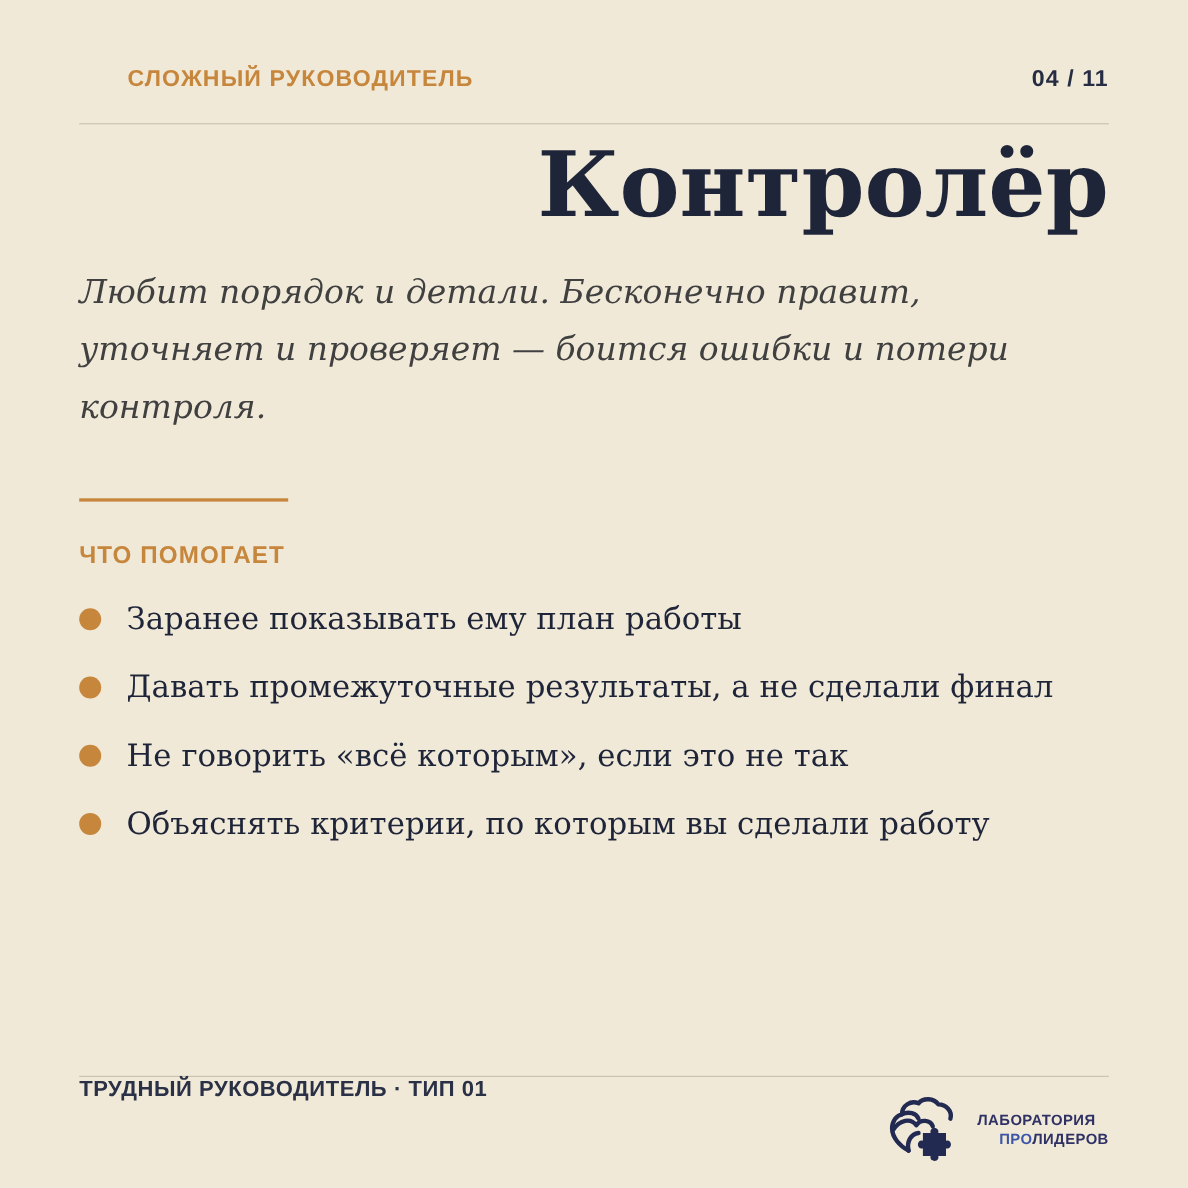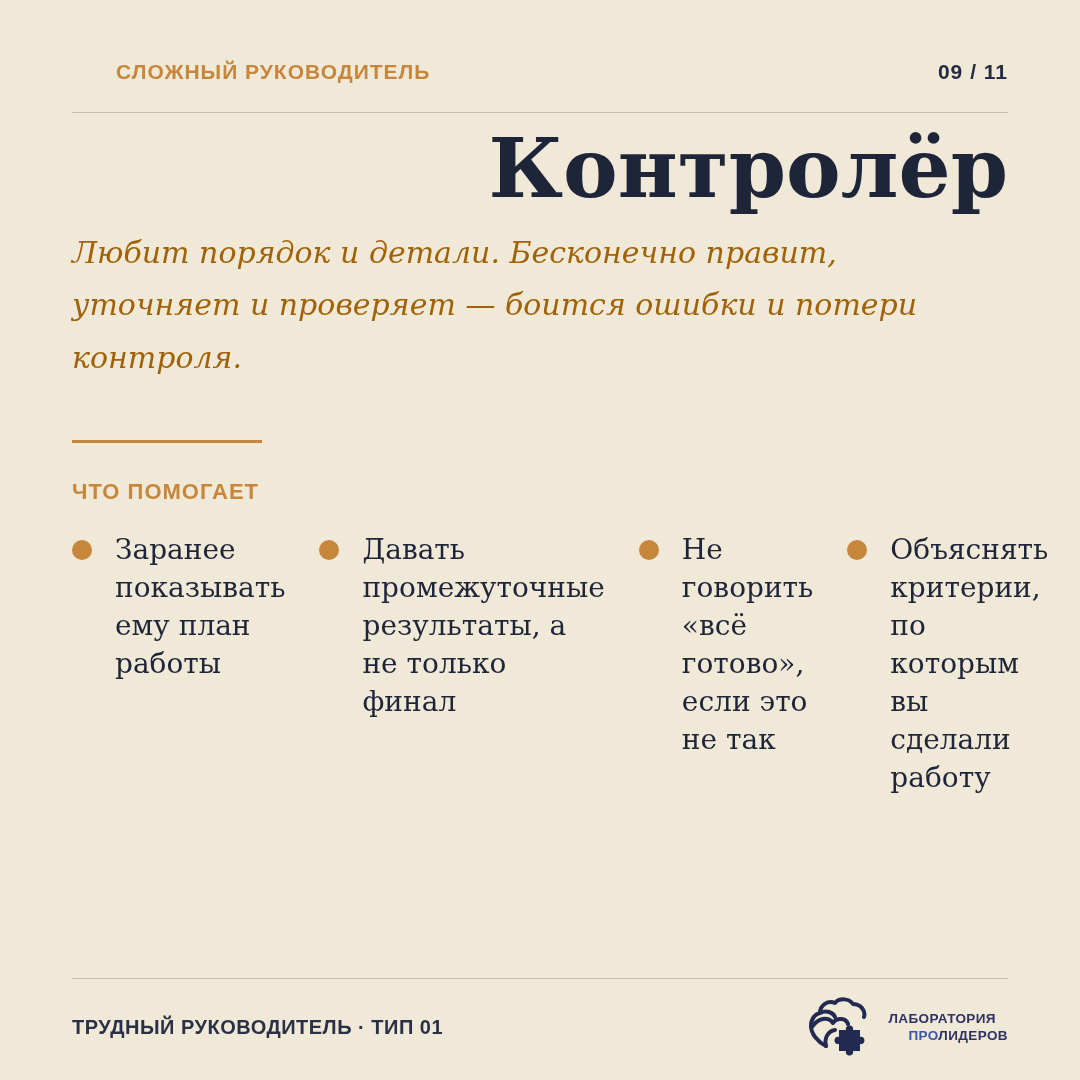--- a/index.html
+++ b/index.html
@@ -51,49 +51,49 @@
   .title{
     margin:10px 0 0 -4px;
     font-family:"DejaVu Serif", serif;
     font-weight:700;
     font-size:82px;
     line-height:1.1;
     color:#1f2539;
     text-align:right;
   }
   .description{
-    margin-top:14px;
+    margin-top:27px;
     max-width:940px;
     font-family:"DejaVu Serif", serif;
     font-style:italic;
     font-size:30px;
     line-height:1.74;
-    color:#a16207;
+    color:#404040;
   }
   .mini-rule{
     margin-top:56px;
     width:190px;
     height:3px;
     background:#c6863c;
     border:0;
   }
   .section-heading{
     margin-top:36px;
     color:#c6863c;
     font-size:22px;
     font-weight:700;
     letter-spacing:1px;
   }
   .helps-list{
     list-style:none;
     margin:26px 0 0 0;
     padding:0;
     display:flex;
-    flex-direction:row;
-    gap:34px;
+    flex-direction:column;
+    gap:24px;
   }
   .helps-list li{
     display:flex;
     align-items:flex-start;
   }
   .bullet-dot{
     flex:0 0 auto;
     width:20px;height:20px;
     border-radius:50%;
     background:#c6863c;
@@ -112,21 +112,20 @@
     height:102px;
   }
   .footer-rule{
     border:0;
     border-top:1px solid #c7c0ae;
     margin:0;
   }
   .footer-row{
     display:flex;
     justify-content:space-between;
-    align-items:center;
     height:96px;
   }
   .footer-label{
     color:#2a3045;
     font-size:20px;
     font-weight:600;
     letter-spacing:0.5px;
   }
   .logo{
     display:flex;
@@ -143,45 +142,45 @@
   }
   .logo-accent{color:#3c55a8;margin-left:20px;}
 </style>
 </head>
 <body>
 
 <div class="page">
 
   <div class="topbar">
     <div class="eyebrow">СЛОЖНЫЙ РУКОВОДИТЕЛЬ</div>
-    <div class="counter">09 / 11</div>
+    <div class="counter">04 / 11</div>
   </div>
   <hr class="rule">
 
 
   <h1 class="title">Контролёр</h1>
 
   <p class="description">Любит порядок и детали. Бесконечно правит, уточняет и проверяет — боится ошибки и потери контроля.</p>
 
   <div class="mini-rule"></div>
 
   <div class="section-heading">ЧТО ПОМОГАЕТ</div>
 
   <ul class="helps-list">
     <li>
       <span class="bullet-dot"></span>
       <span class="item-text">Заранее показывать ему план работы</span>
     </li>
     <li>
       <span class="bullet-dot"></span>
-      <span class="item-text">Давать промежуточные результаты, а не только финал</span>
-    </li>
-    <li>
-      <span class="bullet-dot"></span>
-      <span class="item-text">Не говорить «всё готово», если это не так</span>
+      <span class="item-text">Давать промежуточные результаты, а не сделали финал</span>
+    </li>
+    <li>
+      <span class="bullet-dot"></span>
+      <span class="item-text">Не говорить «всё которым», если это не так</span>
     </li>
     <li>
       <span class="bullet-dot"></span>
       <span class="item-text">Объяснять критерии, по которым вы сделали работу</span>
     </li>
   </ul>
 
   <div class="footer">
     <hr class="footer-rule">
     <div class="footer-row">

